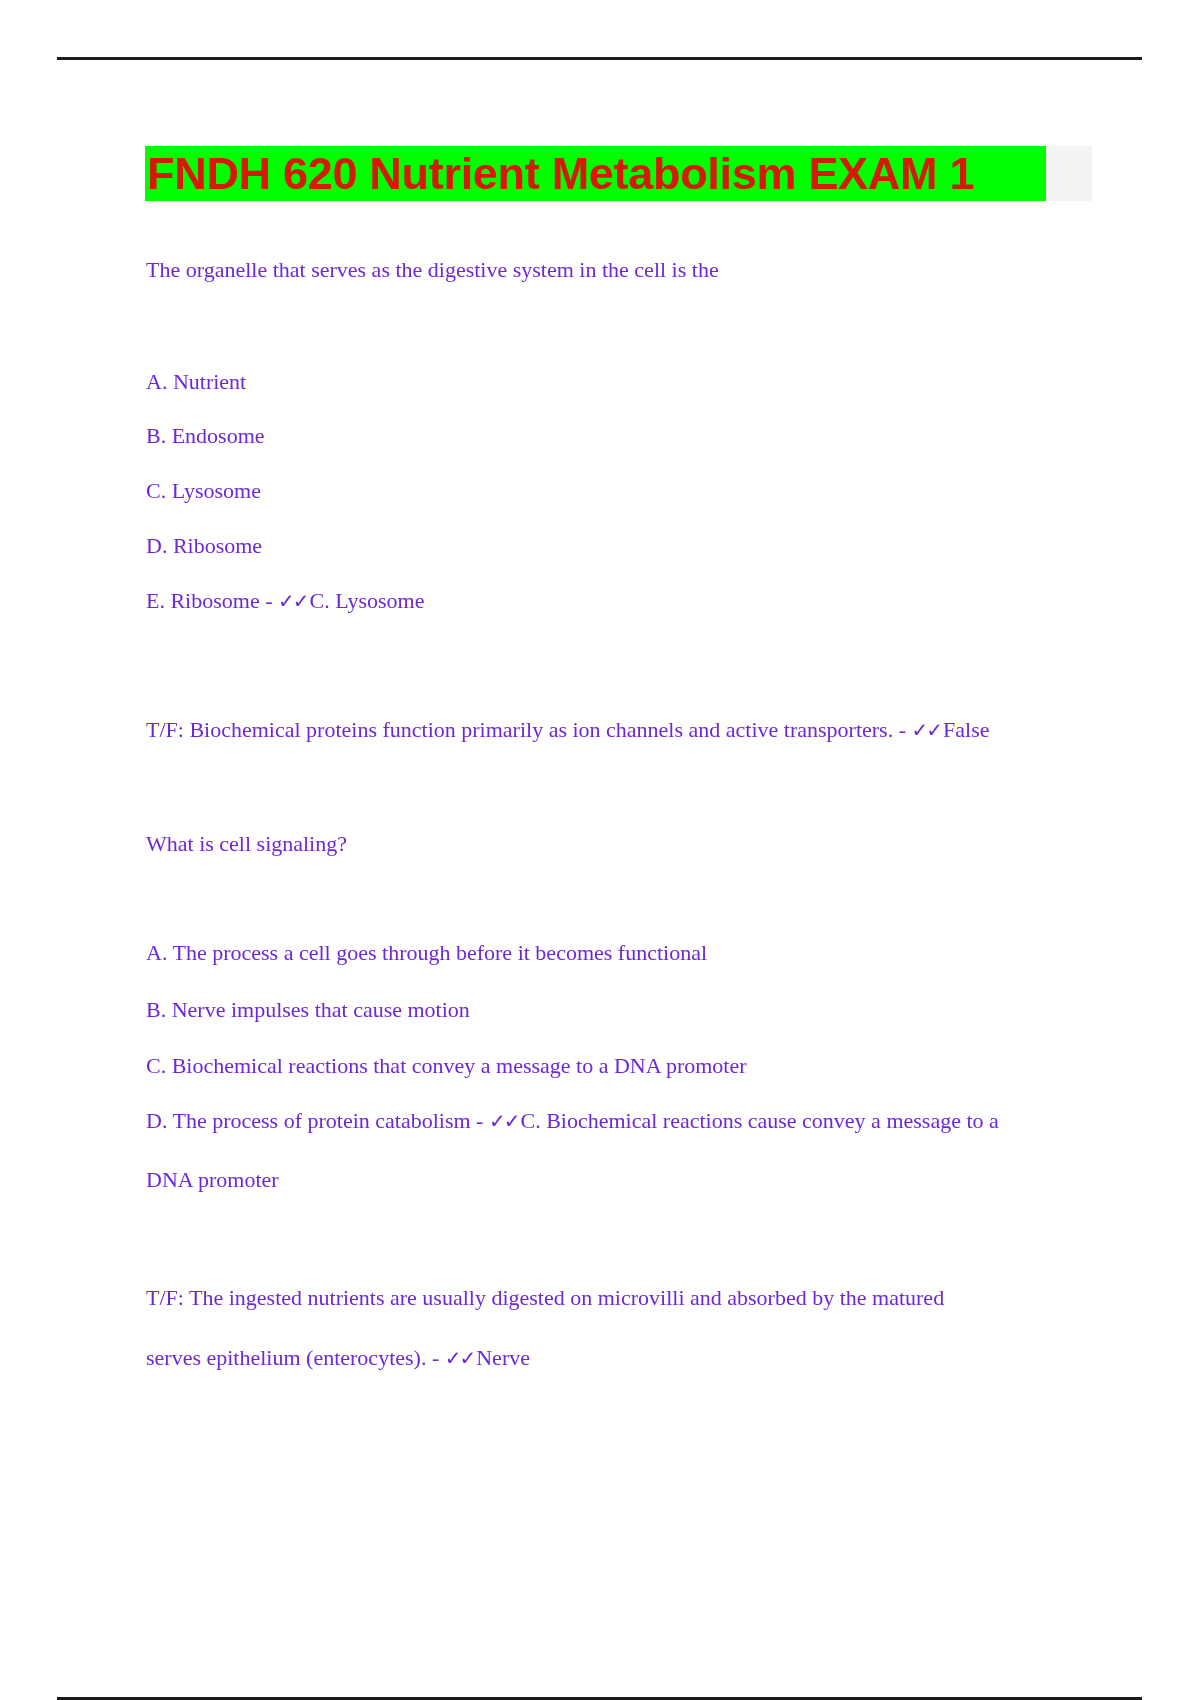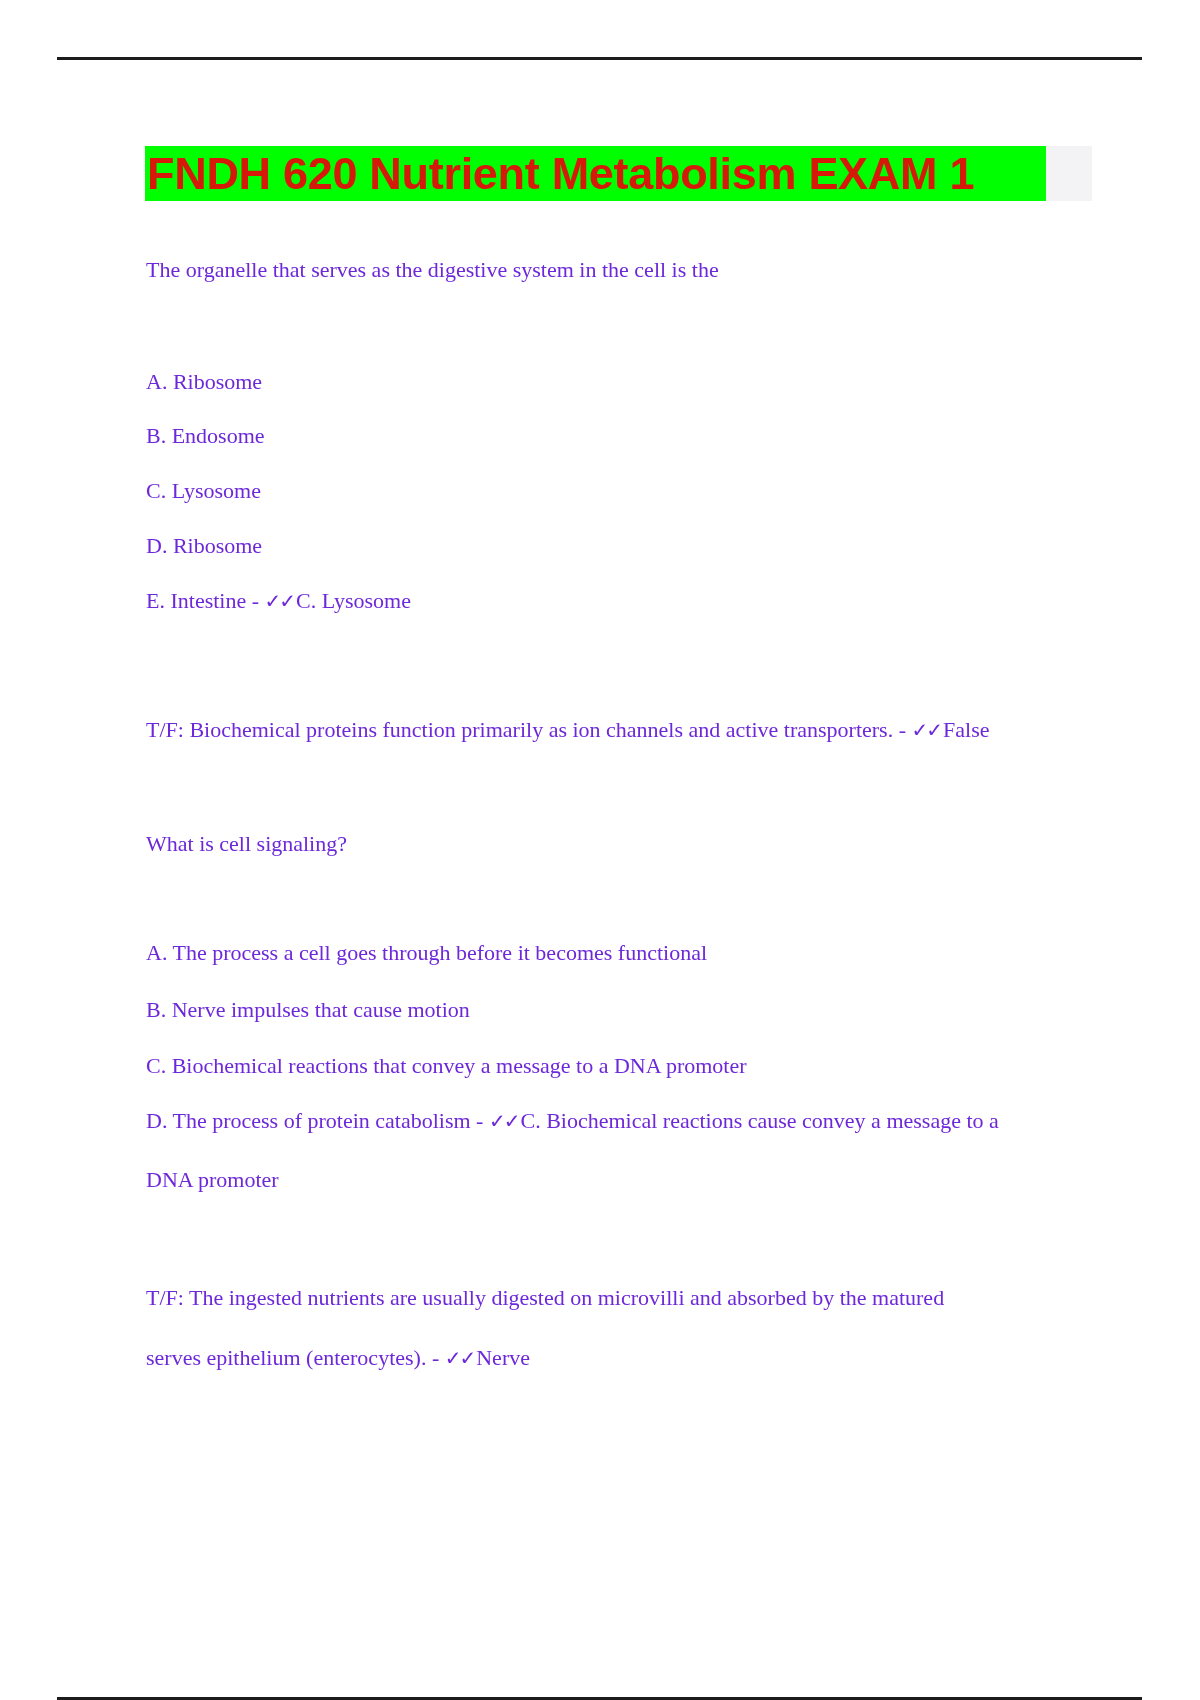--- a/index.html
+++ b/index.html
@@ -24,26 +24,26 @@
 </head>
 <body>
 
 <div class="rule top"></div>
 
 <div class="title-shade"></div>
 <div class="title-box"></div>
 <div class="title-text">FNDH 620 Nutrient Metabolism EXAM 1</div>
 
 <div class="line" style="top:257px">The organelle that serves as the digestive system in the cell is the</div>
-<div class="line" style="top:369px">A. Ribosome</div>
+<div class="line" style="top:369px">A. Nutrient</div>
 <div class="line" style="top:423px">B. Endosome</div>
 <div class="line" style="top:478px">C. Lysosome</div>
 <div class="line" style="top:533px">D. Ribosome</div>
 <div class="line" style="top:588px">
-  <span>E. Intestine - </span><span class="check">✓✓</span><span>C. Lysosome</span>
+  <span>E. Ribosome - </span><span class="check">✓✓</span><span>C. Lysosome</span>
 </div>
 
 <div class="line" style="top:717px">
   <span>T/F: Biochemical proteins function primarily as ion channels and active transporters. - </span><span class="check">✓✓</span><span>False</span>
 </div>
 
 <div class="line" style="top:831px">What is cell signaling?</div>
 <div class="line" style="top:940px">A. The process a cell goes through before it becomes functional</div>
 <div class="line" style="top:997px">B. Nerve impulses that cause motion</div>
 <div class="line" style="top:1053px">C. Biochemical reactions that convey a message to a DNA promoter</div>

